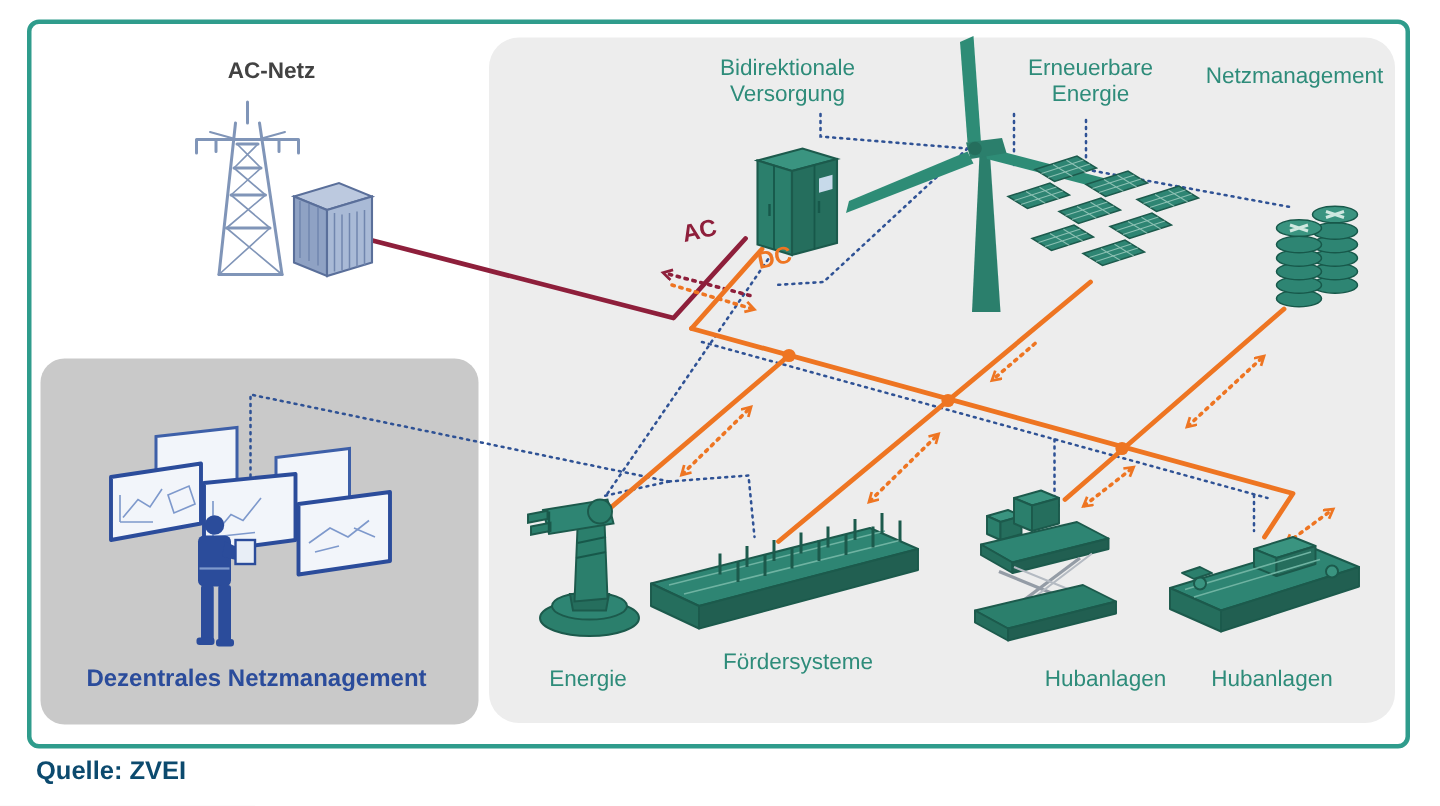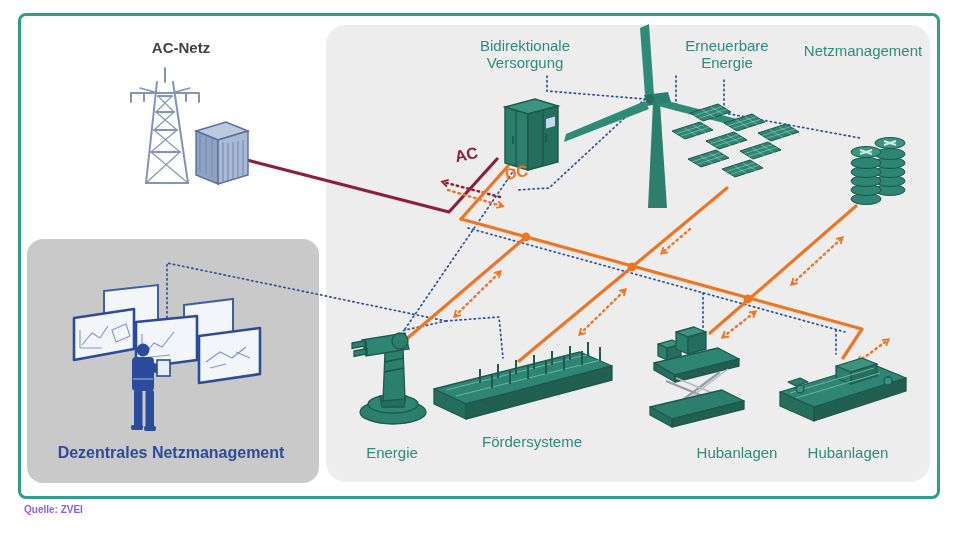--- a/index.html
+++ b/index.html
@@ -10,21 +10,21 @@
   .panel-light{position:absolute;left:326px;top:25px;width:604px;height:457px;
          background:#EDEDED;border-radius:20px;}
   .panel-dark{position:absolute;left:27px;top:239px;width:292px;height:244px;
          background:#C9C9C9;border-radius:16px;}
   svg.overlay{position:absolute;left:0;top:0;}
   .lbl{position:absolute;transform:translateX(-50%);text-align:center;white-space:nowrap;
        font-size:15px;line-height:1.12;color:#2E8C7A;font-weight:500;}
   .lbl-dark{color:#424242;font-weight:600;}
   .lbl-blue{color:#2B4C9B;font-size:16px;font-weight:600;}
   .lbl-caption{position:absolute;left:24px;top:504px;transform:none;text-align:left;
-       color:#8b5cf6;font-weight:700;font-size:10px;}
+       color:#0c4a6e;font-weight:700;font-size:17px;}
   .acdc{position:absolute;font-weight:700;font-size:16px;transform:rotate(-12deg);white-space:nowrap;}
   .ac-txt{color:#8E1F3B;}
   .dc-txt{color:#EE7522;}
 </style>
 </head>
 <body>
 
 <div id="stage">
 
   <div class="frame"></div>

